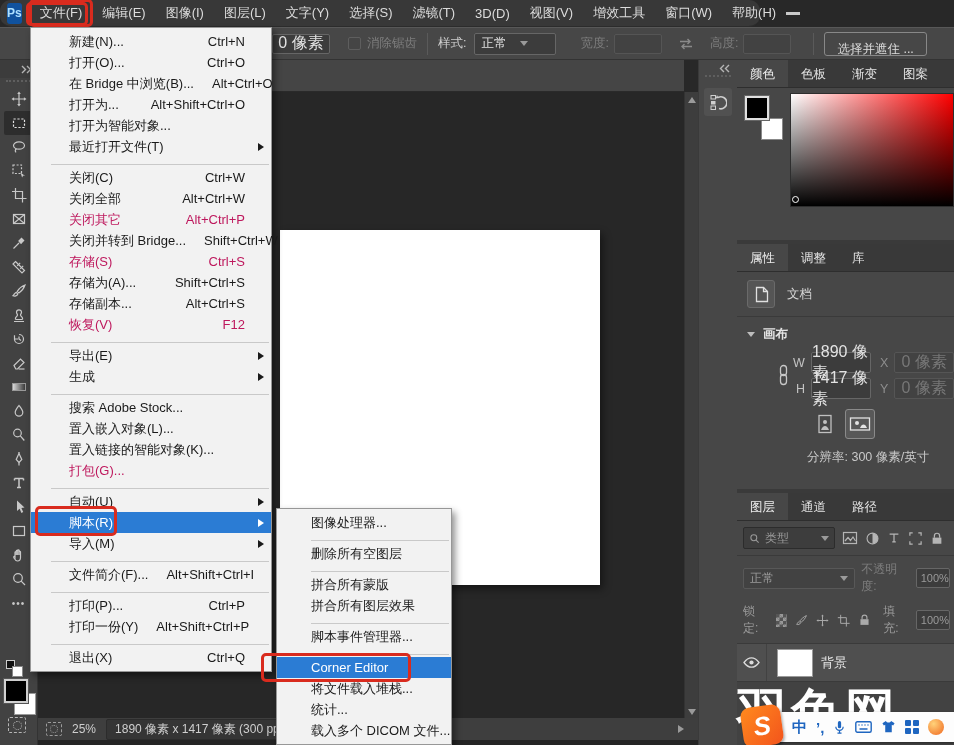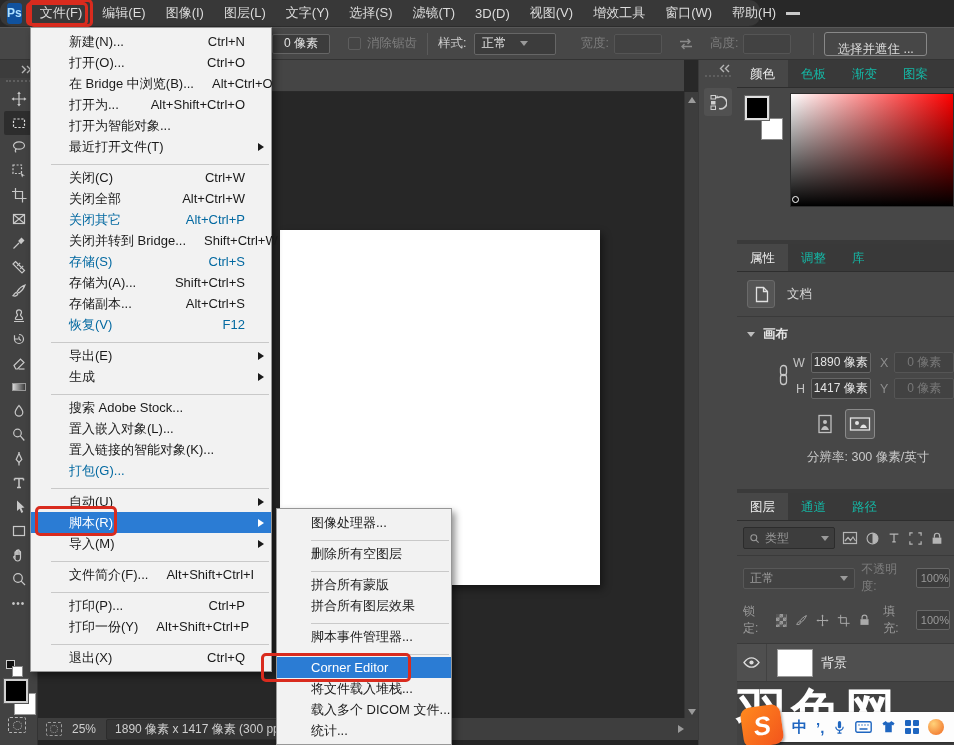--- a/index.html
+++ b/index.html
@@ -19,21 +19,21 @@
   .mb-item { padding:0 10px; height:100%; display:flex; align-items:center; color:#dcdcdc; font-size:13px; white-space:nowrap; }
   .mb-item.boxed { outline:3px solid #d92b1e; outline-offset:-2px; border-radius:4px; }
   .win-min { margin-left:auto; width:42px; height:100%; display:flex; align-items:center; justify-content:center; }
   .win-min .bar { width:14px; height:3px; background:#c9c9c9; }
 
   
   .optbar { position:absolute; left:0; top:27px; width:954px; height:33px;
     background:#474747; border-top:1px solid #585858; border-bottom:1px solid #333;
     display:flex; align-items:center; z-index:5; font-size:12.5px;}
   .field { background:#3c3c3c; border:1px solid #666; border-radius:2px; height:20px;
-    display:flex; align-items:center; justify-content:center; color:#e3e3e3; font-size:12px; }
+    display:flex; align-items:center; justify-content:center; color:#e3e3e3; font-size:16px; }
   .field.disabled { border-color:#555; background:#424242; }
   .chk { width:13px; height:13px; border:1px solid #5e5e5e; background:#454545; border-radius:2px; display:inline-block; }
   .dimlabel { color:#7d7d7d; }
   .label { color:#cfcfcf; }
   .vdiv { width:1px; height:22px; background:#5a5a5a; margin:0 10px; }
   .dropdown { background:#3c3c3c; border:1px solid #666; border-radius:2px; height:22px; display:flex;
     align-items:center; padding:0 6px; gap:14px; color:#e0e0e0;}
   .chev { width:0; height:0; border-left:4px solid transparent; border-right:4px solid transparent; border-top:5px solid #9a9a9a; }
   .sel-mask { background:#474747; border:1px solid #888; border-radius:3px; color:#dedede;
     height:24px; padding:8px 12px; font-size:12.5px; font-family:inherit; }
@@ -78,21 +78,21 @@
 
   
   .dock { position:absolute; left:698px; top:60px; width:39px; height:685px; background:#474747; border-left:1px solid #3a3a3a; }
   .dock-collapse { display:flex; justify-content:flex-end; padding:4px 6px 0 0; }
   .dock-btn { width:28px; height:28px; margin:8px auto 0; background:#515151; border-radius:3px;
      display:flex; align-items:center; justify-content:center; }
 
   
   .rpanel { position:absolute; left:737px; top:60px; width:217px; height:685px; background:#474747; }
   .tabs { display:flex; background:#393939; height:28px; border-bottom:1px solid #2e2e2e; }
-  .tab { padding:0 13px; line-height:28px; font-size:12.5px; color:#14b8a6; white-space:nowrap; }
+  .tab { padding:0 13px; line-height:28px; font-size:12.5px; color:#e5e5e5; white-space:nowrap; }
   .tab.active { background:#474747; color:#ededed; }
   .panel-sec { border-bottom:4px solid #3a3a3a; }
 
   .color-body { position:relative; height:152px; }
   .cp-swatches { position:absolute; left:8px; top:8px; width:46px; height:46px; }
   .cp-bg { position:absolute; left:16px; top:22px; width:22px; height:22px; background:#fff; border:1px solid #888; }
   .cp-fg { position:absolute; left:0; top:0; width:24px; height:24px; background:#000; border:2px solid #e0e0e0; outline:1px solid #666; }
   .cp-grad { position:absolute; left:53px; top:5px; width:164px; height:114px;
     background:
       linear-gradient(to bottom, rgba(0,0,0,0) 0%, #000 100%),
@@ -138,21 +138,21 @@
   .layers-empty { height:95px; background:#424242; }
 
   
   .menu-popup { position:absolute; background:#f2f2f2; border:1px solid #979797;
      box-shadow:3px 4px 7px rgba(0,0,0,.45); color:#1a1a1a; z-index:50; font-size:13px; }
   .menu-popup ul { list-style:none; padding:3px 0; }
   li.mi { height:21px; display:flex; align-items:center; padding:0 26px 0 38px; position:relative; white-space:nowrap; }
   li.mi .sc { margin-left:auto; padding-left:18px; }
   li.mi.sep { height:10px; padding:0 2px; }
   li.mi.sep:after { content:""; display:block; width:100%; height:1px; background:#c9c9c9; margin-top:5px; }
-  li.mi.disabled { color:#0369a1; }
+  li.mi.disabled { color:#be185d; }
   li.mi.highlighted { background:#2b7cd4; color:#fff; }
   li.mi.arrow .sub-arr { position:absolute; right:7px; top:7px; width:0; height:0;
      border-top:4px solid transparent; border-bottom:4px solid transparent; border-left:6px solid currentColor; }
   .sub-arr { display:none; }
   li.mi.arrow .sub-arr { display:block; }
   #file-menu { left:30px; top:27px; width:242px; }
   #scripts-menu { left:276px; top:508px; width:176px; z-index:55; }
   #scripts-menu li.mi { padding-left:34px; }
 
   .red-box { position:absolute; border:3px solid #d92b1e; border-radius:5px; z-index:70; pointer-events:none; background:transparent; }
@@ -861,25 +861,25 @@
 
         <li class="mi highlighted">
           <span>Corner Editor</span>
         </li>
 
         <li class="mi">
           <span>将文件载入堆栈...</span>
         </li>
 
         <li class="mi">
+          <span>统计...</span>
+        </li>
+
+        <li class="mi">
           <span>载入多个 DICOM 文件...</span>
-        </li>
-
-        <li class="mi">
-          <span>统计...</span>
         </li>
       </ul>
   </div>
 
   <div class="red-box" style="left:26px;top:2px;width:62px;height:24px;"></div>
   <div class="red-box" style="left:35px;top:506px;width:82px;height:30px;"></div>
   <div class="red-box" style="left:261px;top:653px;width:150px;height:29px;"></div>
 
   <div class="watermark">羽兔网</div>
   <div class="ime-bar">

